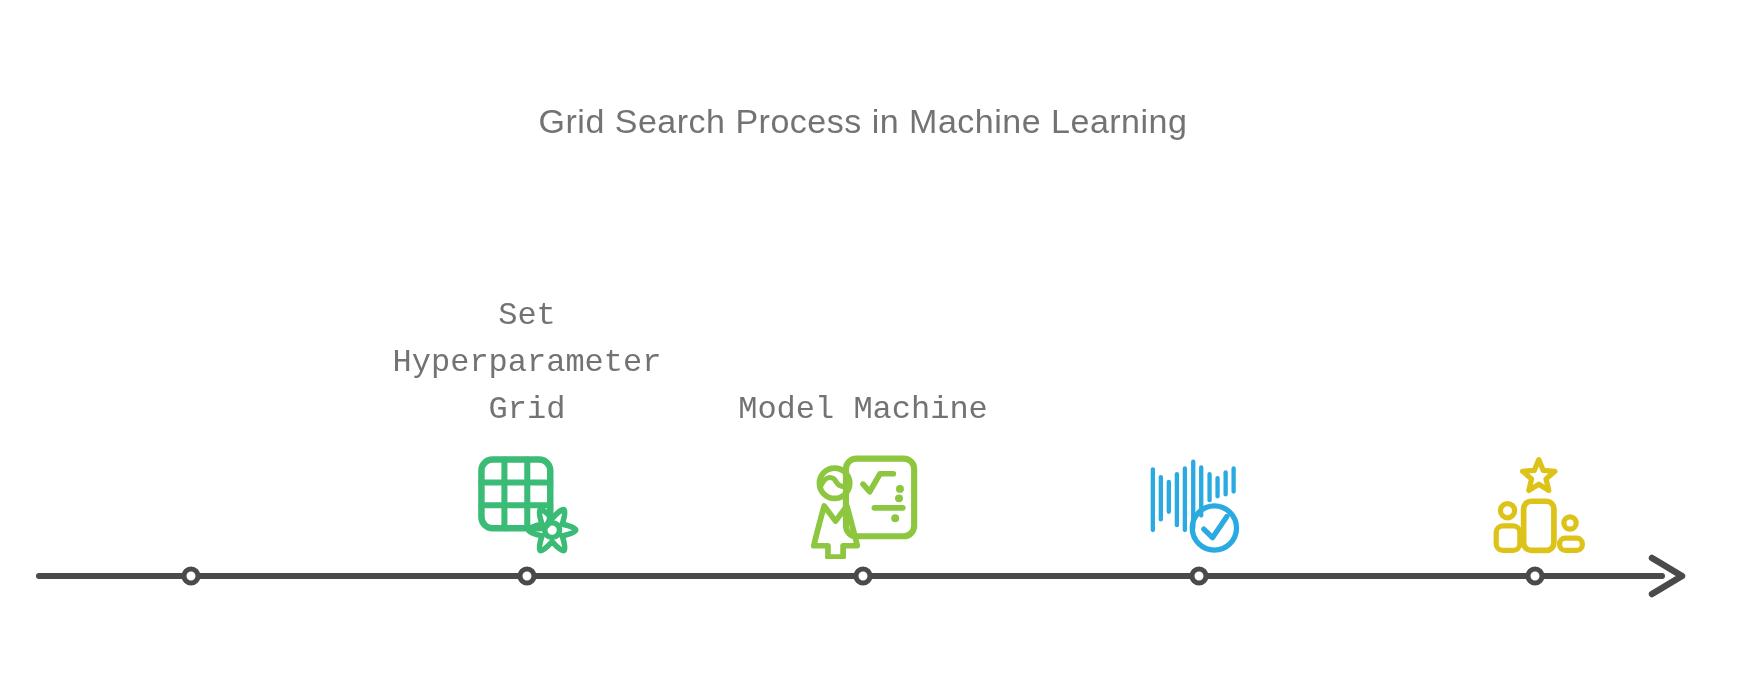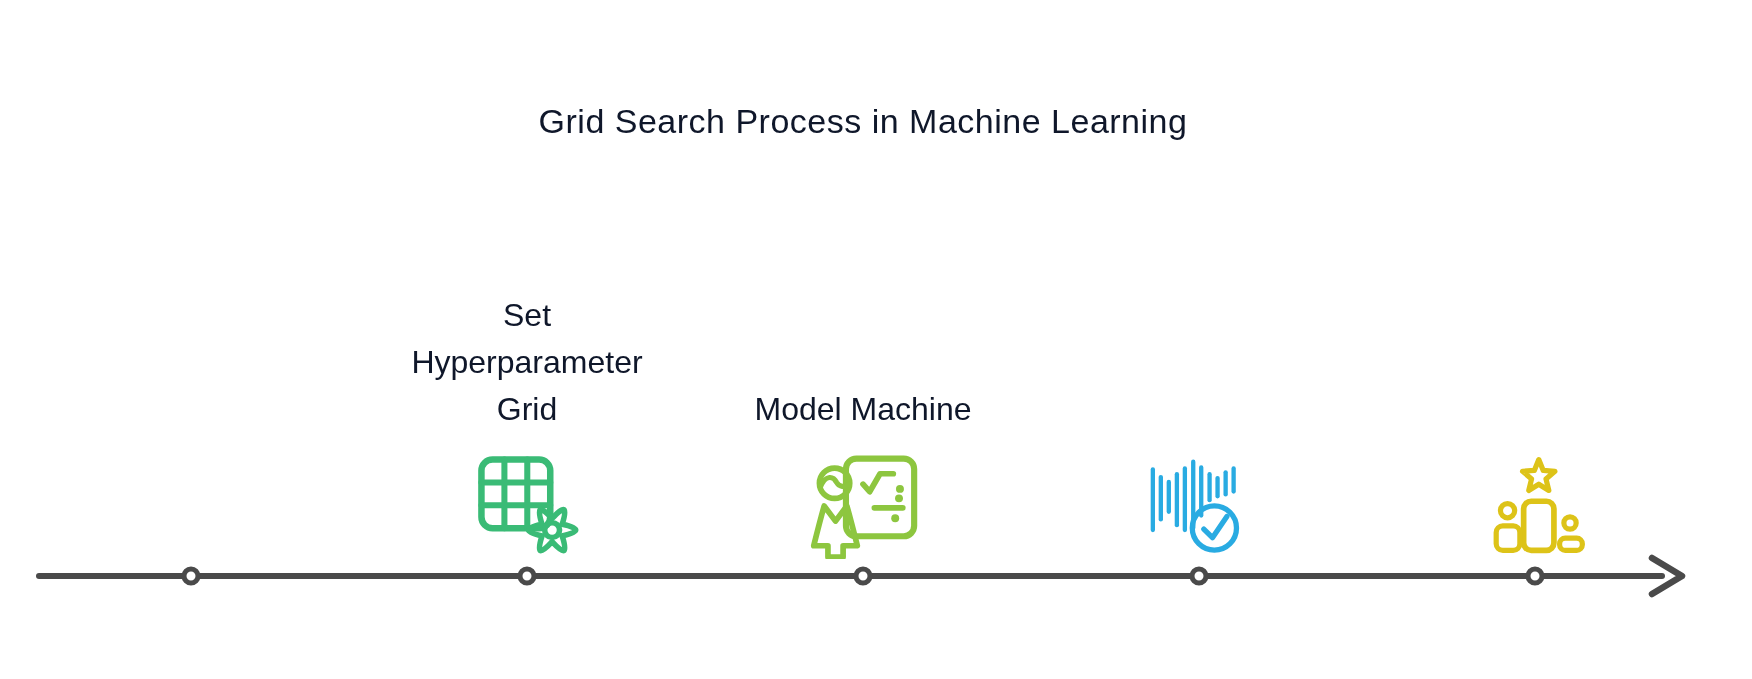--- a/index.html
+++ b/index.html
@@ -2,31 +2,31 @@
 <html><head>
 <meta charset="utf-8">
 <style>
   html,body{margin:0;padding:0;background:#fff;}
   .canvas{position:relative;width:1752px;height:679px;background:#ffffff;overflow:hidden;
           font-family:"Liberation Sans","DejaVu Sans",sans-serif;}
   .title{position:absolute;top:102px;left:0;width:1726px;margin:0;text-align:center;
          font-size:34px;font-weight:400;letter-spacing:.5px;}
   .step{position:absolute;top:0;height:679px;width:336px;}
   .step-label{position:absolute;left:-10px;right:-10px;bottom:246px;text-align:center;
-              font-size:32px;line-height:47px;white-space:pre-line;font-weight:400;}
+              font-size:32px;line-height:47px;white-space:pre-line;font-weight:400;font-family:Liberation Mono, monospace;}
   .step-icon{position:absolute;left:0;right:0;top:448px;height:114px;
              display:flex;align-items:center;justify-content:center;}
   .step-icon svg{display:block;}
   .timeline{position:absolute;left:0;top:552px;}
   .ic{fill:none;stroke:currentColor;stroke-linecap:round;stroke-linejoin:round;}
 </style>
 </head>
 <body>
 
-<div class="canvas" style="color: #0f172a;">
+<div class="canvas" style="color: #737373;">
 
   <h1 class="title">Grid Search Process in Machine Learning</h1>
 
 
   <section class="step" style="left:359px">
     <div class="step-label">Set
 Hyperparameter
 Grid</div>
     <div class="step-icon" style="color: rgb(58, 187, 118);">
       <svg width="114" height="106" viewBox="0 0 114 114">

